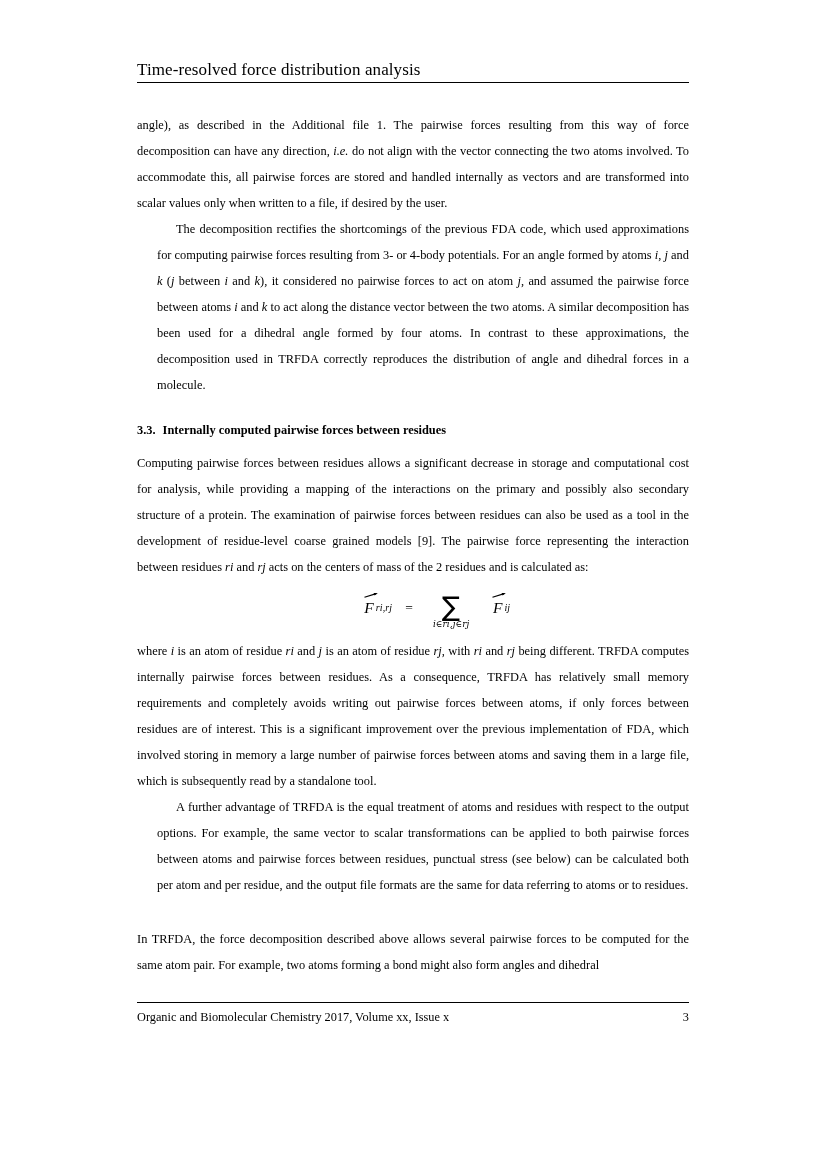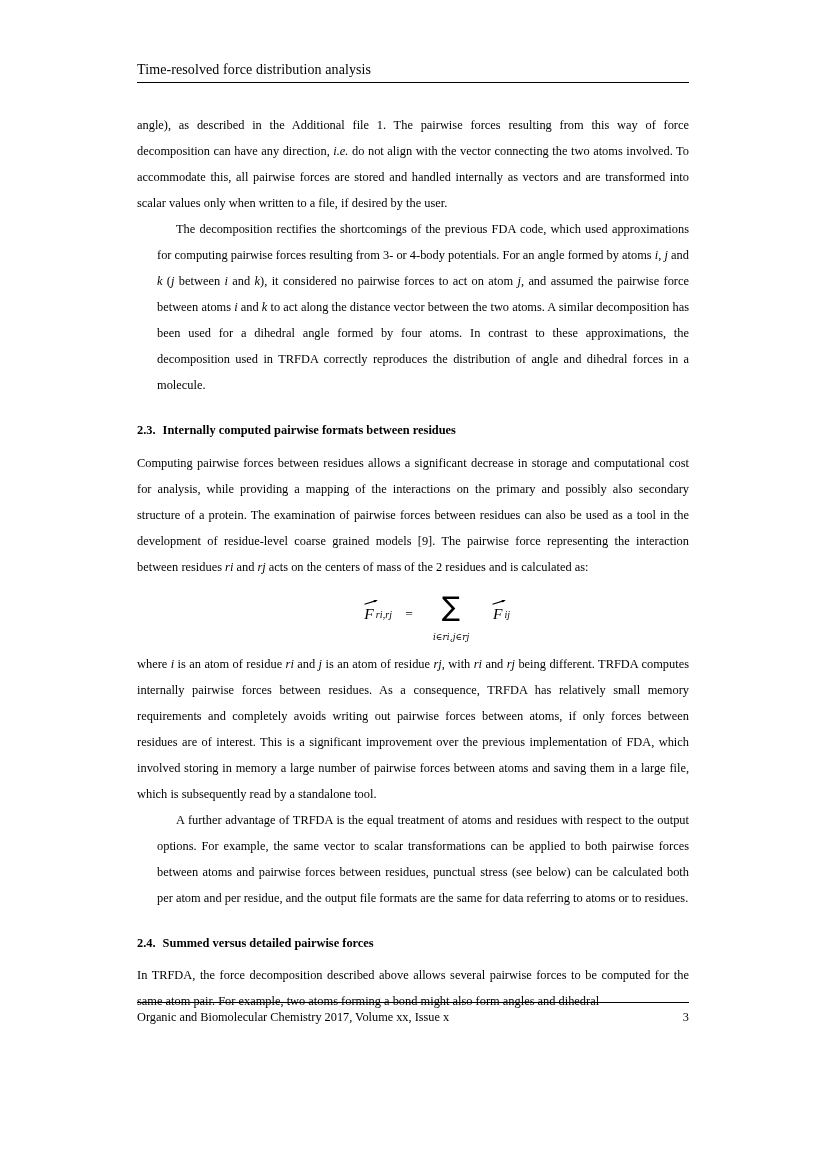--- a/index.html
+++ b/index.html
@@ -21,21 +21,21 @@
   }
 
   
   .running-header {
     position: absolute;
     left: 137px;
     top: 62px;
     width: 552px;
   }
   .running-header .ht {
-    font-size: 14px;
+    font-size: 17px;
     line-height: 16px;
     letter-spacing: 0.1px;
     white-space: nowrap;
   }
   .rule {
     border: 0;
     border-top: 1.1px solid #000;
     margin: 4px 0 0 0;
     width: 100%;
     height: 0;
@@ -137,21 +137,21 @@
   }
   .sum-sym {
     font-size: 27px;
     line-height: 0.9;
     font-family: "DejaVu Sans", sans-serif;
     font-weight: 400;
   }
   .sum-lim {
     font-size: 8.9px;
     font-style: italic;
-    margin-top: 14px;
+    margin-top: 1px;
     letter-spacing: 0.1px;
     white-space: nowrap;
     font-family: "DejaVu Serif", serif;
   }
   .eq-gap { display: inline-block; width: 17px; }
 
   
   .footer {
     position: absolute;
     left: 137px;
@@ -187,21 +187,21 @@
   </div>
 
   <div class="body-area">
 
     <p class="para"><span>angle), as described in the Additional file 1. The pairwise forces resulting from this way of force decomposition can have any direction, </span><i>i.e.</i><span> do not align with the vector connecting the two atoms involved. To accommodate this, all pairwise forces are stored and handled internally as vectors and are transformed into scalar values only when written to a file, if desired by the user.</span></p>
 
     <p class="para indent"><span>The decomposition rectifies the shortcomings of the previous FDA code, which used approximations for computing pairwise forces resulting from 3- or 4-body potentials. For an angle formed by atoms </span><i>i</i><span>, </span><i>j</i><span> and </span><i>k</i><span> (</span><i>j</i><span> between </span><i>i</i><span> and </span><i>k</i><span>), it considered no pairwise forces to act on atom </span><i>j</i><span>, and assumed the pairwise force between atoms </span><i>i</i><span> and </span><i>k</i><span> to act along the distance vector between the two atoms. A similar decomposition has been used for a dihedral angle formed by four atoms. In contrast to these approximations, the decomposition used in TRFDA correctly reproduces the distribution of angle and dihedral forces in a molecule.</span></p>
 
     <div class="gap-before-heading"></div>
 
-    <h2 class="section"><span class="sec-num">2.3.</span><span>Internally computed pairwise formats between residues</span></h2>
+    <h2 class="section"><span class="sec-num">3.3.</span><span>Internally computed pairwise forces between residues</span></h2>
 
     <div class="gap-after-heading"></div>
 
     <p class="para"><span>Computing pairwise forces between residues allows a significant decrease in storage and computational cost for analysis, while providing a mapping of the interactions on the primary and possibly also secondary structure of a protein. The examination of pairwise forces between residues can also be used as a tool in the development of residue-level coarse grained models [9]. The pairwise force representing the interaction between residues </span><i>ri</i><span> and </span><i>rj</i><span> acts on the centers of mass of the 2 residues and is calculated as:</span></p>
 
     <div class="equation">
       <span class="eq-inner">
         <span class="vecF"><svg class="arrow" viewBox="0 0 14 7">
               <line x1="0.5" y1="5.2" x2="12.2" y2="1.6" stroke="#000" stroke-width="1.1"></line>
               <polygon points="13.8,1.1 9.6,1.0 10.6,3.6" fill="#000"></polygon>
@@ -220,21 +220,20 @@
           <span class="sub">ij</span>
       </span>
     </div>
 
     <p class="para"><span>where </span><i>i</i><span> is an atom of residue </span><i>ri</i><span> and </span><i>j</i><span> is an atom of residue </span><i>rj</i><span>, with </span><i>ri</i><span> and </span><i>rj</i><span> being different. TRFDA computes internally pairwise forces between residues. As a consequence, TRFDA has relatively small memory requirements and completely avoids writing out pairwise forces between atoms, if only forces between residues are of interest. This is a significant improvement over the previous implementation of FDA, which involved storing in memory a large number of pairwise forces between atoms and saving them in a large file, which is subsequently read by a standalone tool.</span></p>
 
     <p class="para indent">A further advantage of TRFDA is the equal treatment of atoms and residues with respect to the output options. For example, the same vector to scalar transformations can be applied to both pairwise forces between atoms and pairwise forces between residues, punctual stress (see below) can be calculated both per atom and per residue, and the output file formats are the same for data referring to atoms or to residues.</p>
 
     <div class="gap-before-heading"></div>
 
-    <h2 class="section"><span class="sec-num">2.4.</span><span>Summed versus detailed pairwise forces</span></h2>
 
     <div class="gap-after-heading"></div>
 
     <p class="para">In TRFDA, the force decomposition described above allows several pairwise forces to be computed for the same atom pair. For example, two atoms forming a bond might also form angles and dihedral</p>
 
   </div>
 
   <div class="footer">
     <hr class="frule">
     <div class="footer-row">

